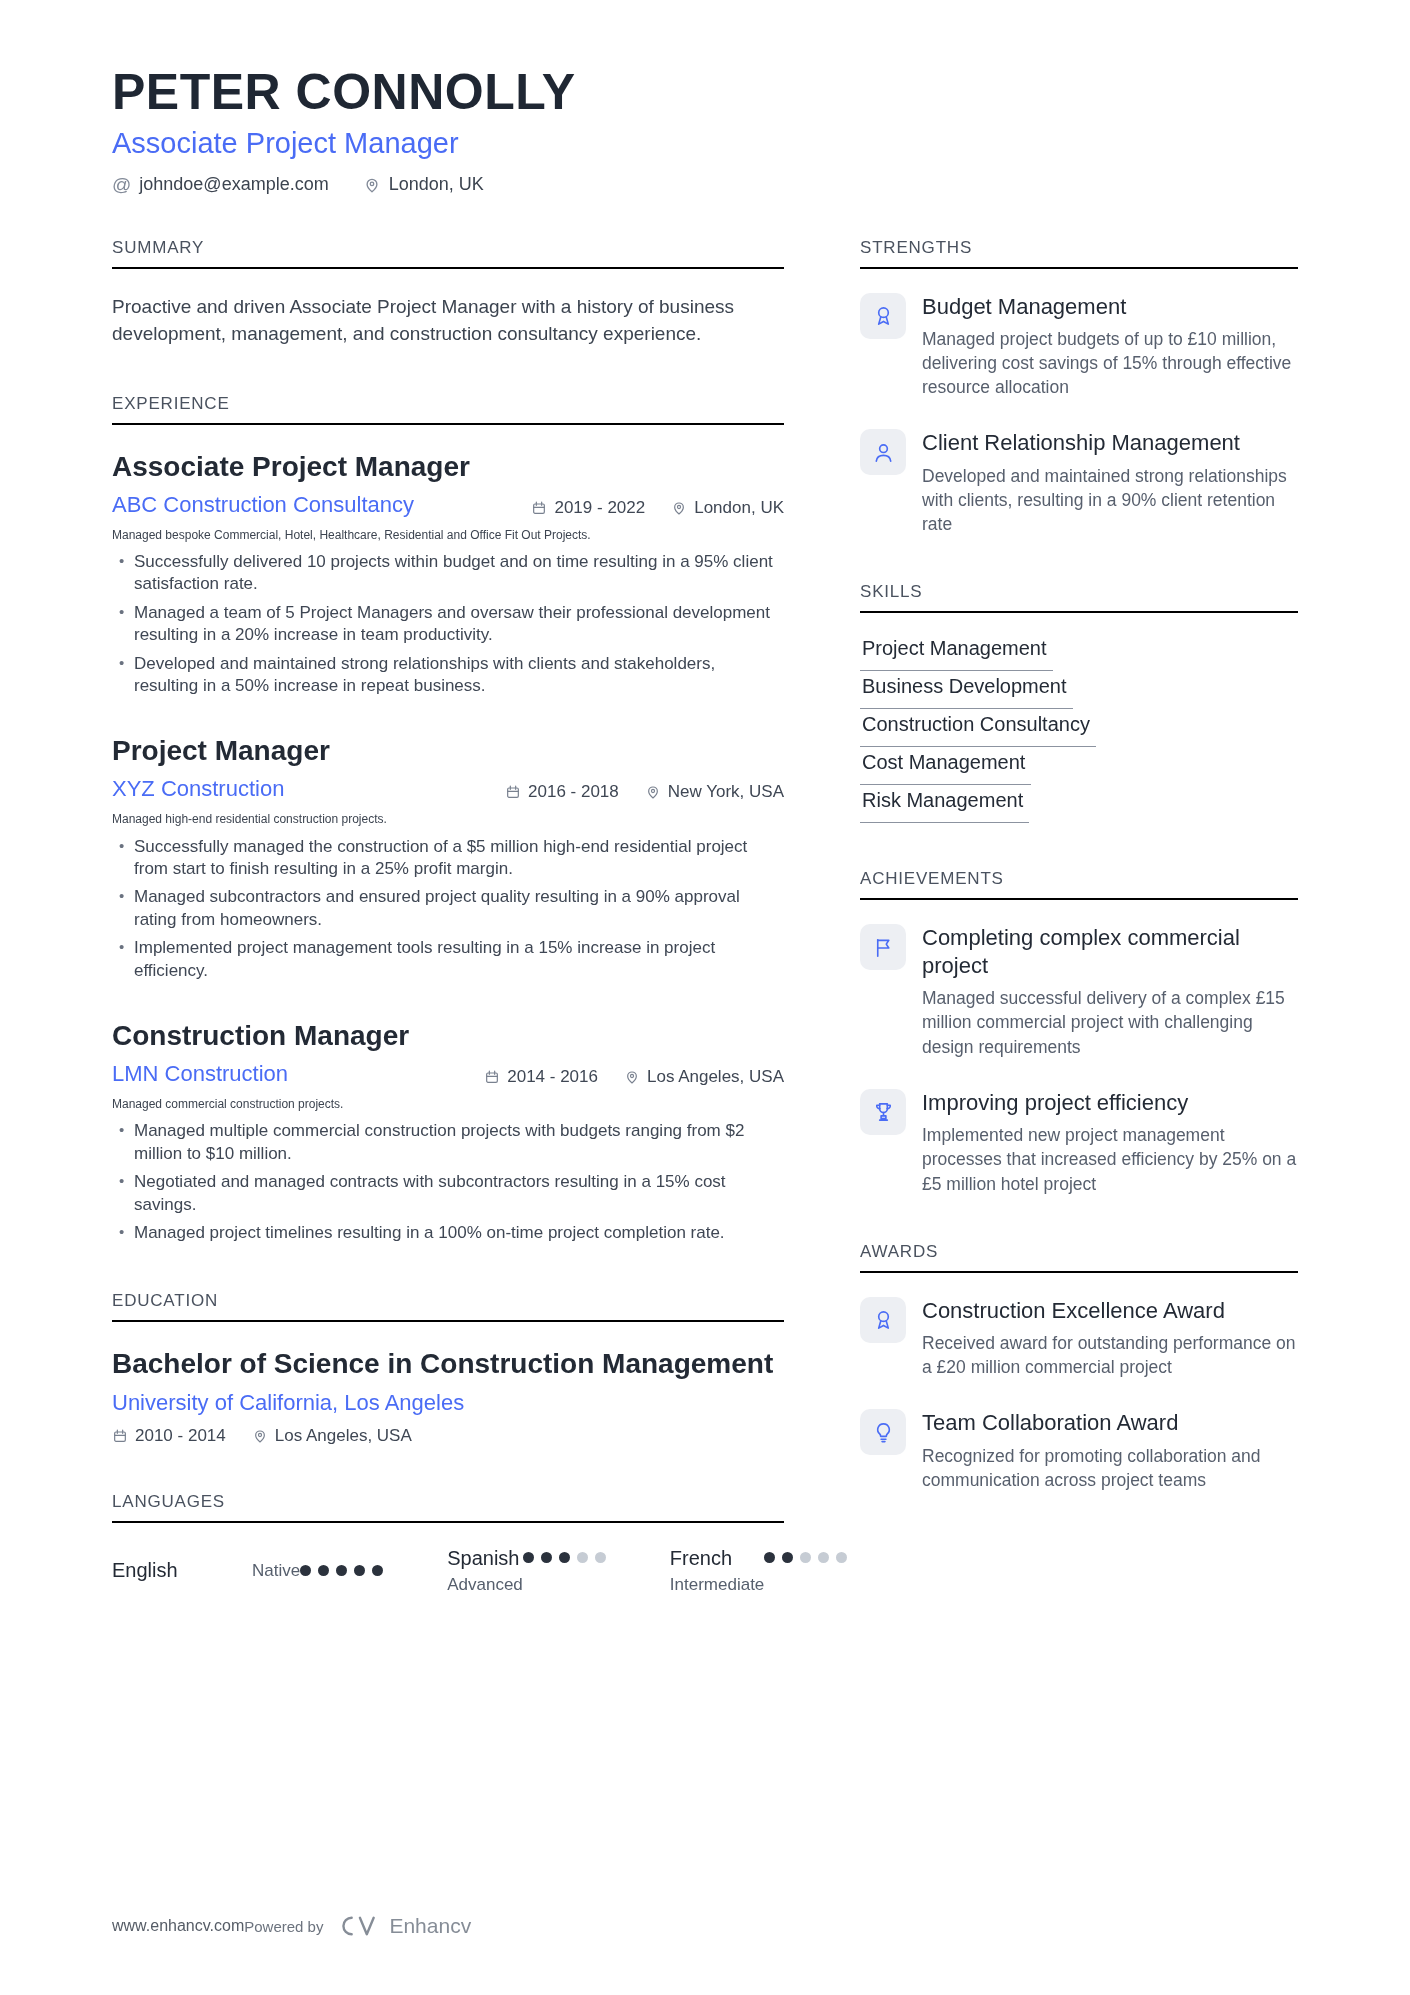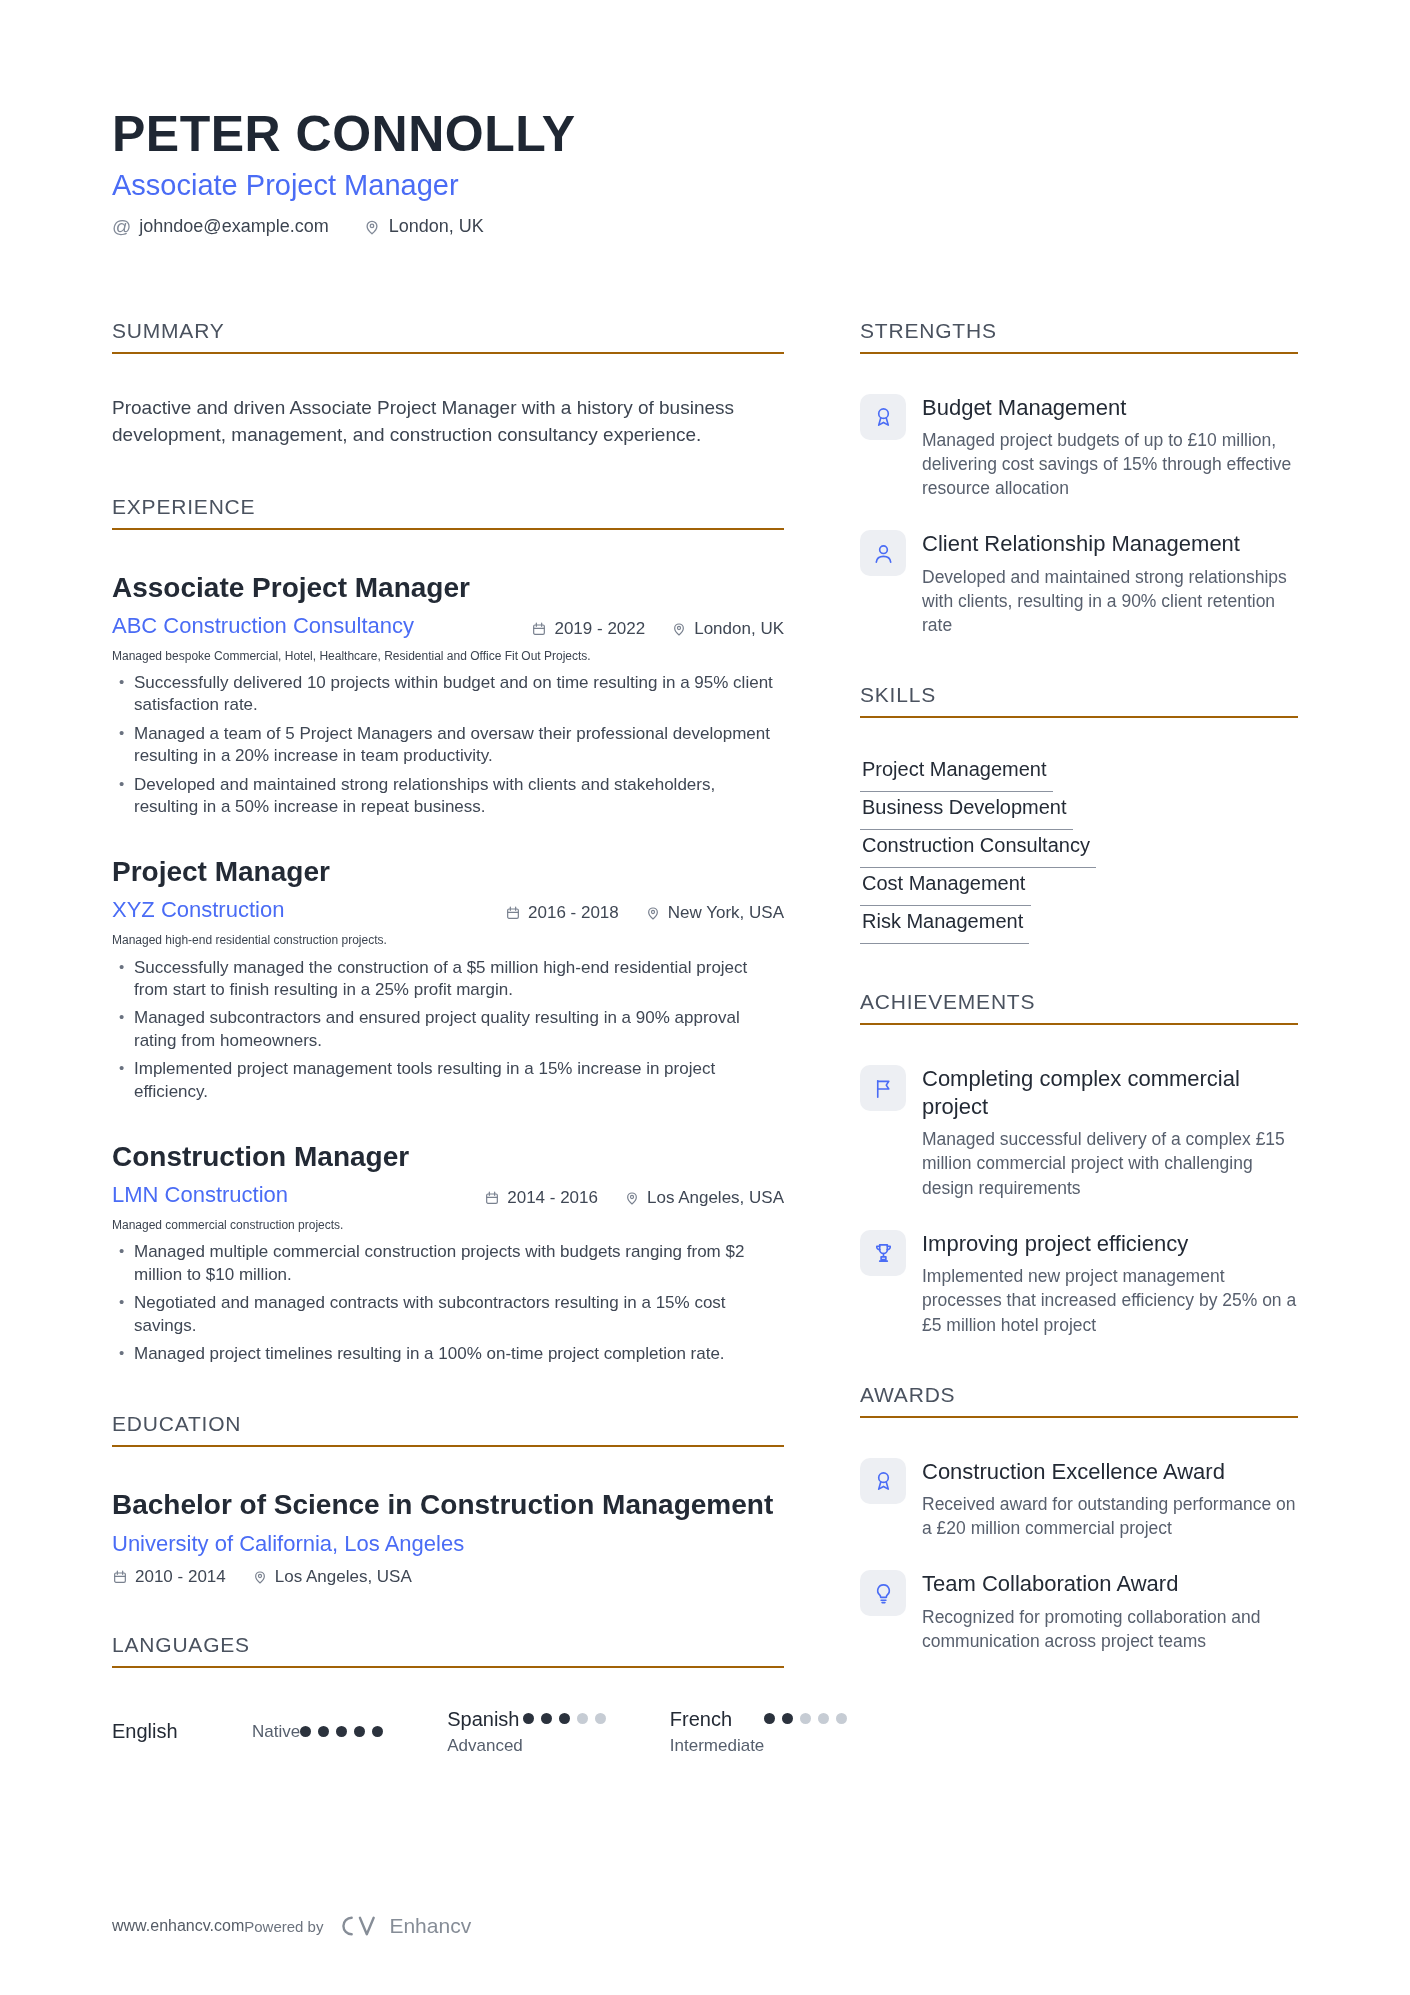--- a/index.html
+++ b/index.html
@@ -1,42 +1,41 @@
 <!DOCTYPE html>
 <html><head>
 <meta charset="utf-8">
 <style>
   * { box-sizing: border-box; margin: 0; padding: 0; }
   html, body { background: #ffffff; }
   body { font-family: "Liberation Sans", sans-serif; color: #3d4654; }
   .page {
     width: 1410px; height: 1995px;
     margin: 0 auto;
-    padding: 108px 112px 56px 112px;
+    padding: 66px 112px 56px 112px;
     display: flex; flex-direction: column;
     background: #ffffff;
     overflow: hidden;
-    gap: 39px;
   }
   
   .header { margin-bottom: 42px; }
   .name { font-size: 50px; font-weight: 700; color: #1f2733; letter-spacing: 0.5px; line-height: 1.05; }
   .title { font-size: 29px; color: #4a6cf5; margin-top: 8px; font-weight: 400; }
   .contact { display: flex; align-items: center; gap: 34px; margin-top: 14px; font-size: 18px; color: #3c4450; }
   .contact-item { display: flex; align-items: center; gap: 8px; }
   .at-glyph { color: #828a98; font-size: 19px; }
   
   .columns { display: flex; gap: 76px; flex: 1; align-items: flex-start; }
   .col-left { width: 672px; flex: 0 0 672px; }
   .col-right { flex: 1; }
   
   .sec { margin-bottom: 46px; }
   .sec-h {
-    font-size: 21px; font-weight: 400; color: #4a525f; letter-spacing: 0.8px;
-    border-bottom: 2px solid #a16207; padding-bottom: 9px; margin-bottom: 40px;
+    font-size: 17px; font-weight: 400; color: #4a525f; letter-spacing: 0.8px;
+    border-bottom: 2px solid #000000; padding-bottom: 9px; margin-bottom: 24px;
   }
   .summary-text { font-size: 19px; line-height: 1.45; color: #3c4450; }
   
   .job { margin-bottom: 36px; }
   .job-title { font-size: 28px; font-weight: 600; color: #232a35; line-height: 1.25; }
   .job-sub { display: flex; align-items: flex-end; margin-top: 8px; }
   .company { font-size: 22px; color: #4a6cf5; font-weight: 500; flex: 1; }
   .meta { display: flex; gap: 26px; }
   .meta-item { display: flex; align-items: center; gap: 7px; font-size: 17px; color: #3f4754; white-space: nowrap; }
   .job-desc { font-size: 12px; color: #3c4450; margin-top: 9px; line-height: 1.35; }

